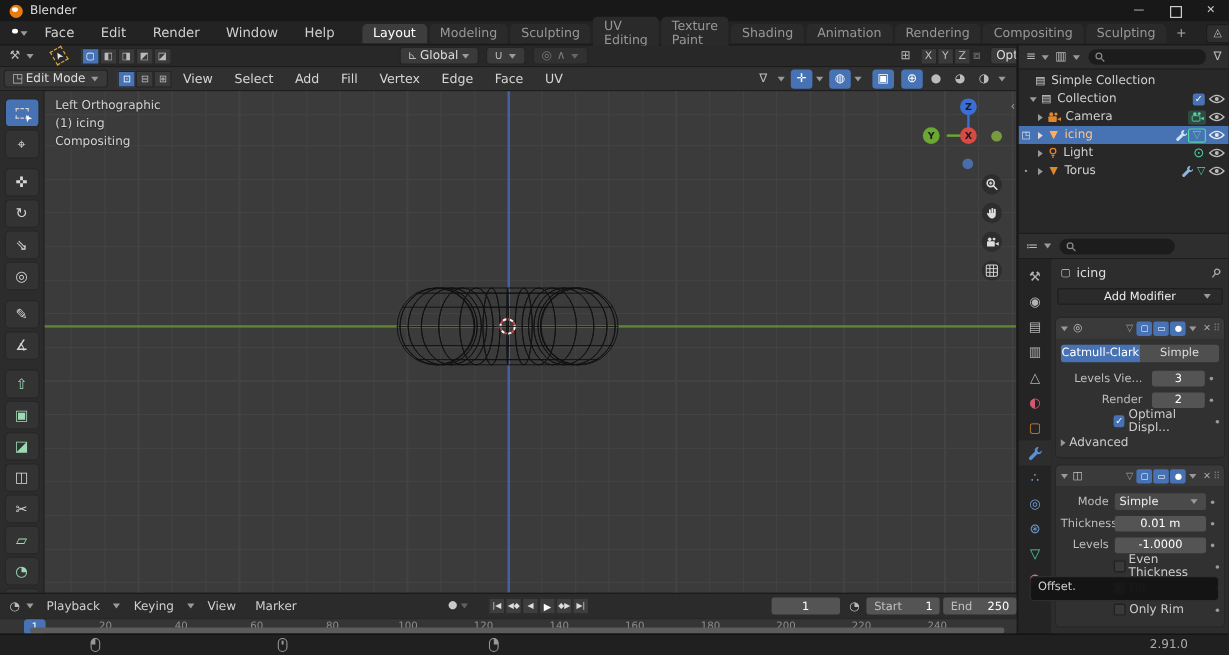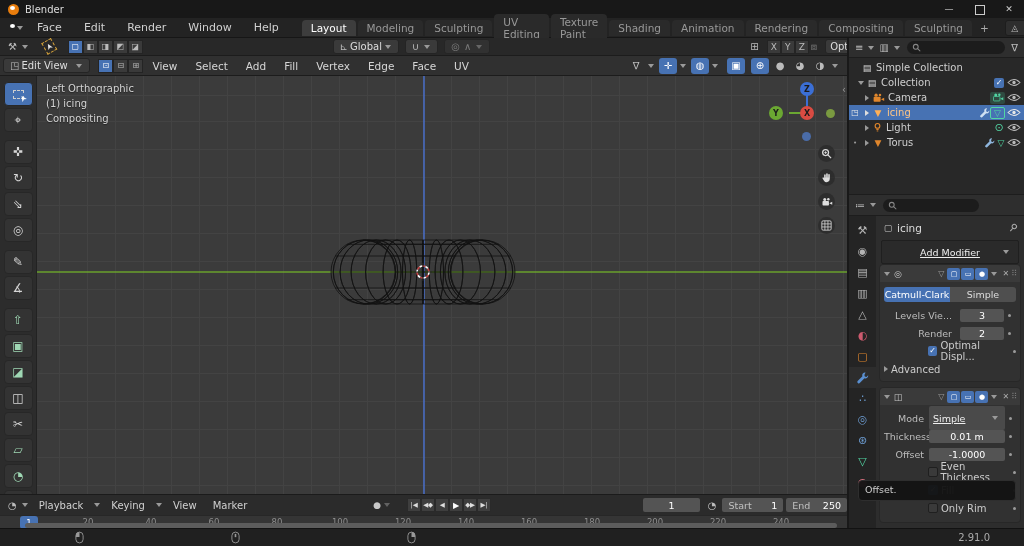--- a/index.html
+++ b/index.html
@@ -81,21 +81,21 @@
   .phead{height:17px;background:#3a3a3a;border-radius:4px 4px 0 0;display:flex;align-items:center;padding:0 3px;color:#c6c6c6;}
   .tgl{width:13px;height:12px;border-radius:2px;background:#4772b3;color:#fff;font-size:7px;display:flex;align-items:center;justify-content:center;margin-left:1px;}
   .seg{display:flex;height:15px;border-radius:3px;overflow:hidden;margin:5px 4px;}
   .seg>div{flex:1;display:flex;align-items:center;justify-content:center;font-size:9.5px;}
   .seg .on{background:#4772b3;color:#fff;}
   .seg .offb{background:#4f4f4f;color:#ddd;}
   .prow{display:flex;align-items:center;height:16px;margin:2px 4px;}
   .plabel{color:#bdbdbd;text-align:right;font-size:9.5px;}
   .pfield{height:13px;background:#545454;border-radius:2px;color:#fff;display:flex;align-items:center;justify-content:center;font-size:9.5px;}
   .pdot{width:3px;height:3px;border-radius:50%;background:#9a9a9a;margin-left:4px;}
-  .ddfield{height:24px;background:#4a4a4a;border-radius:2px;color:#eee;display:flex;align-items:center;font-size:9.5px;padding:0 4px;text-decoration:underline;}
+  .ddfield{height:14px;background:#4a4a4a;border-radius:2px;color:#eee;display:flex;align-items:center;font-size:9.5px;padding:0 4px;}
   
   .timeline{left:0;top:494px;width:847px;height:34px;background:#2b2b2b;border-top:1px solid #1b1b1b;}
   .tl-head{height:20px;display:flex;align-items:center;}
   .tmenu{padding:0 8px;color:#d0d0d0;font-size:10px;}
   .transport{display:flex;margin-left:14px;}
   .tbtn{width:14px;height:14px;background:#3e3e3e;border:1px solid #2a2a2a;color:#ddd;font-size:6.5px;display:flex;align-items:center;justify-content:center;}
   .framefield{height:14px;background:#545454;border-radius:2px;color:#fff;font-size:9.5px;display:flex;align-items:center;justify-content:center;}
   .ruler{position:relative;height:14px;background:#353535;border-top:1px solid #272727;}
   .tick{position:absolute;top:1px;color:#8e8e8e;font-size:8.5px;width:30px;text-align:center;}
   .playhead{position:absolute;left:20px;top:0;width:18px;height:13px;background:#4772b3;border-radius:3px;color:#fff;font-size:8.5px;display:flex;align-items:center;justify-content:center;}
@@ -185,21 +185,21 @@
     <span class="ts-ic wg-dim">⧈</span>
     <div class="widget">
       <span>Options</span>
       <span class="chev"></span>
     </div>
   </div>
 
   <div class="abs vphead">
     <div class="widget" style="margin-left:3px">
       <span class="ts-ic">◳</span>
-      <span style="min-width:52px">Edit View</span>
+      <span style="min-width:52px">Edit Mode</span>
       <span class="chev"></span>
     </div>
     <div class="selmode" style="margin-left:8px">
       <div class="sm active">⊡</div>
       <div class="sm">⊟</div>
       <div class="sm">⊞</div>
     </div>
     <span class="vmenu">View</span>
     <span class="vmenu">Select</span>
     <span class="vmenu">Add</span>
@@ -582,21 +582,21 @@
                 <span class="chev" style="margin-left:auto"></span>
               </span>
             <span class="pdot"></span>
           </div>
           <div class="prow">
             <span class="plabel" style="width:40px">Thickness</span>
             <span class="pfield" style="width:76px;margin-left:5px">0.01 m</span>
             <span class="pdot"></span>
           </div>
           <div class="prow">
-            <span class="plabel" style="width:40px">Offset</span>
+            <span class="plabel" style="width:40px">Levels</span>
             <span class="pfield" style="width:76px;margin-left:5px">-1.0000</span>
             <span class="pdot"></span>
           </div>
           <div class="prow" style="margin-left:48px">
             <span class="cb off"></span>
             <span style="color:#ccc">Even Thickness</span>
             <span class="pdot" style="margin-left:auto"></span>
           </div>
           <div class="prow" style="margin-left:48px">
             <span class="cb">✓</span>

